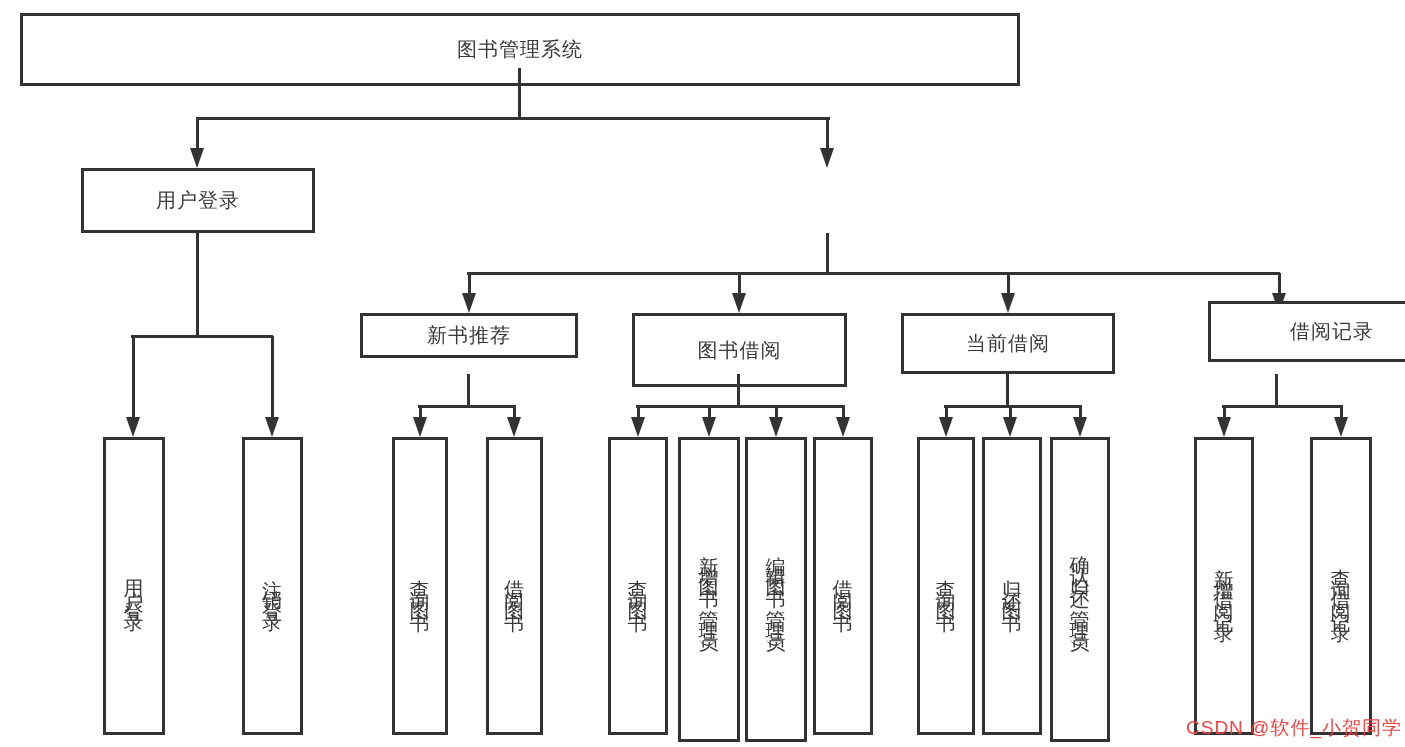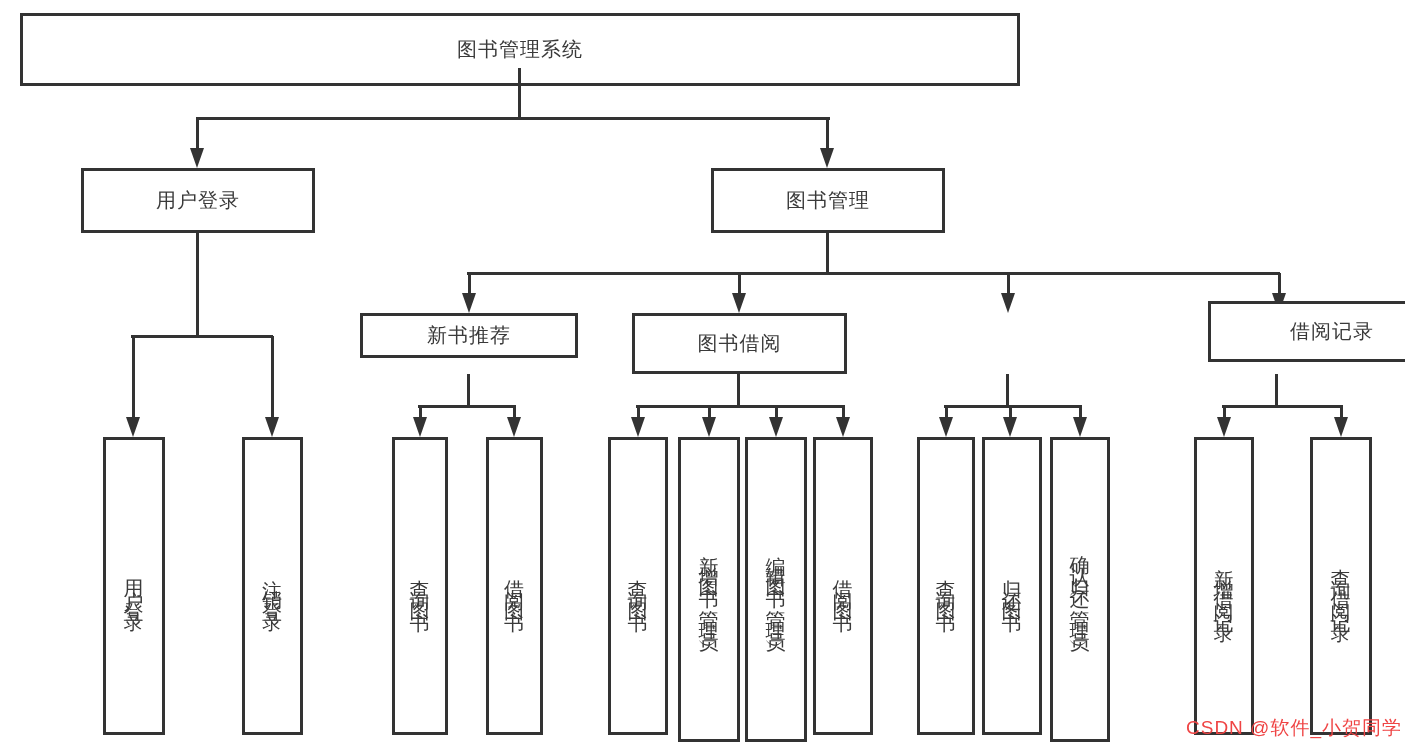--- a/index.html
+++ b/index.html
@@ -96,41 +96,41 @@
   </div>
 
   <div class="vline" style="left:518px; top:68px; height:50px;"></div>
   <div class="hline" style="left:196px; top:117px; width:634px;"></div>
   <div class="arrow" style="left:190px; top:118px; height:50px;"></div>
   <div class="arrow" style="left:820px; top:118px; height:50px;"></div>
 
   <div class="node" style="left:81px; top:168px; width:234px; height:65px;">
     <span>用户登录</span>
   </div>
-  <div class="node" style="left:711px; top:168px; width:234px; height:65px;">
-    <span>图书管理</span>
-  </div>
 
   <div class="vline" style="left:196px; top:233px; height:103px;"></div>
   <div class="hline" style="left:131px; top:335px; width:142px;"></div>
   <div class="arrow" style="left:126px; top:336px; height:101px;"></div>
   <div class="arrow" style="left:265px; top:336px; height:101px;"></div>
 
   <div class="vline" style="left:826px; top:233px; height:40px;"></div>
   <div class="hline" style="left:467px; top:272px; width:813px;"></div>
   <div class="arrow" style="left:462px; top:273px; height:40px;"></div>
   <div class="arrow" style="left:732px; top:273px; height:40px;"></div>
   <div class="arrow" style="left:1001px; top:273px; height:40px;"></div>
   <div class="arrow" style="left:1272px; top:273px; height:40px;"></div>
 
   <div class="node" style="left:360px; top:313px; width:218px; height:45px;">
     <span>新书推荐</span>
   </div>
-  <div class="node" style="left:632px; top:313px; width:215px; height:61px;">
+  <div class="node" style="left:632px; top:313px; width:215px; height:74px;">
     <span>图书借阅</span>
+  </div>
+  <div class="node" style="left:901px; top:313px; width:214px; height:61px;">
+    <span>当前借阅</span>
   </div>
   <div class="node" style="left:1172px; top:301px; width:248px; height:61px;margin-left:36px;">
     <span>借阅记录</span>
   </div>
 
   <div class="vline" style="left:467px; top:374px; height:32px;"></div>
   <div class="vline" style="left:737px; top:374px; height:32px;"></div>
   <div class="vline" style="left:1006px; top:374px; height:32px;"></div>
   <div class="vline" style="left:1275px; top:374px; height:32px;"></div>
 

